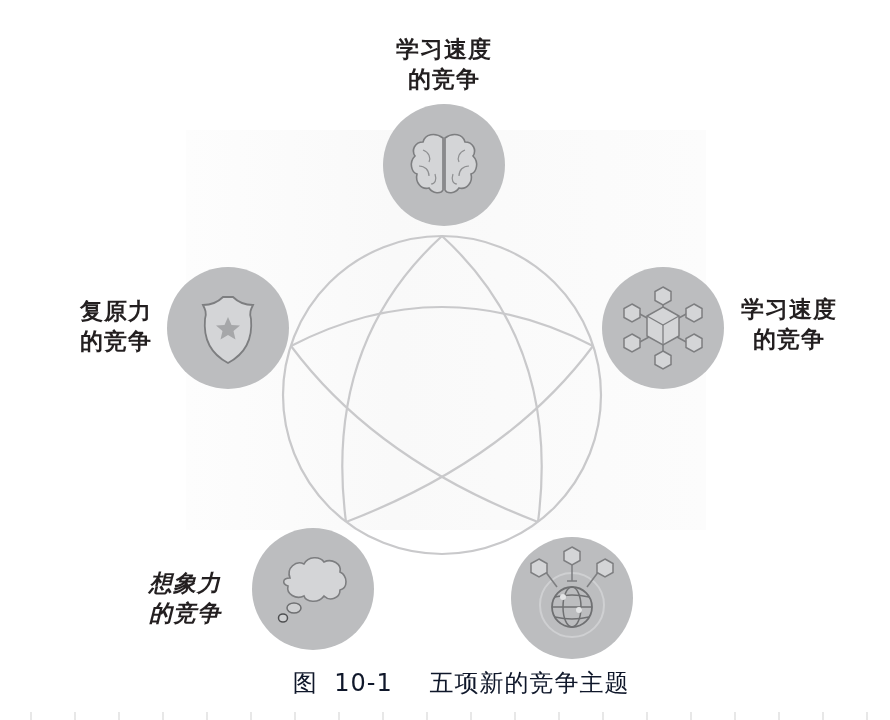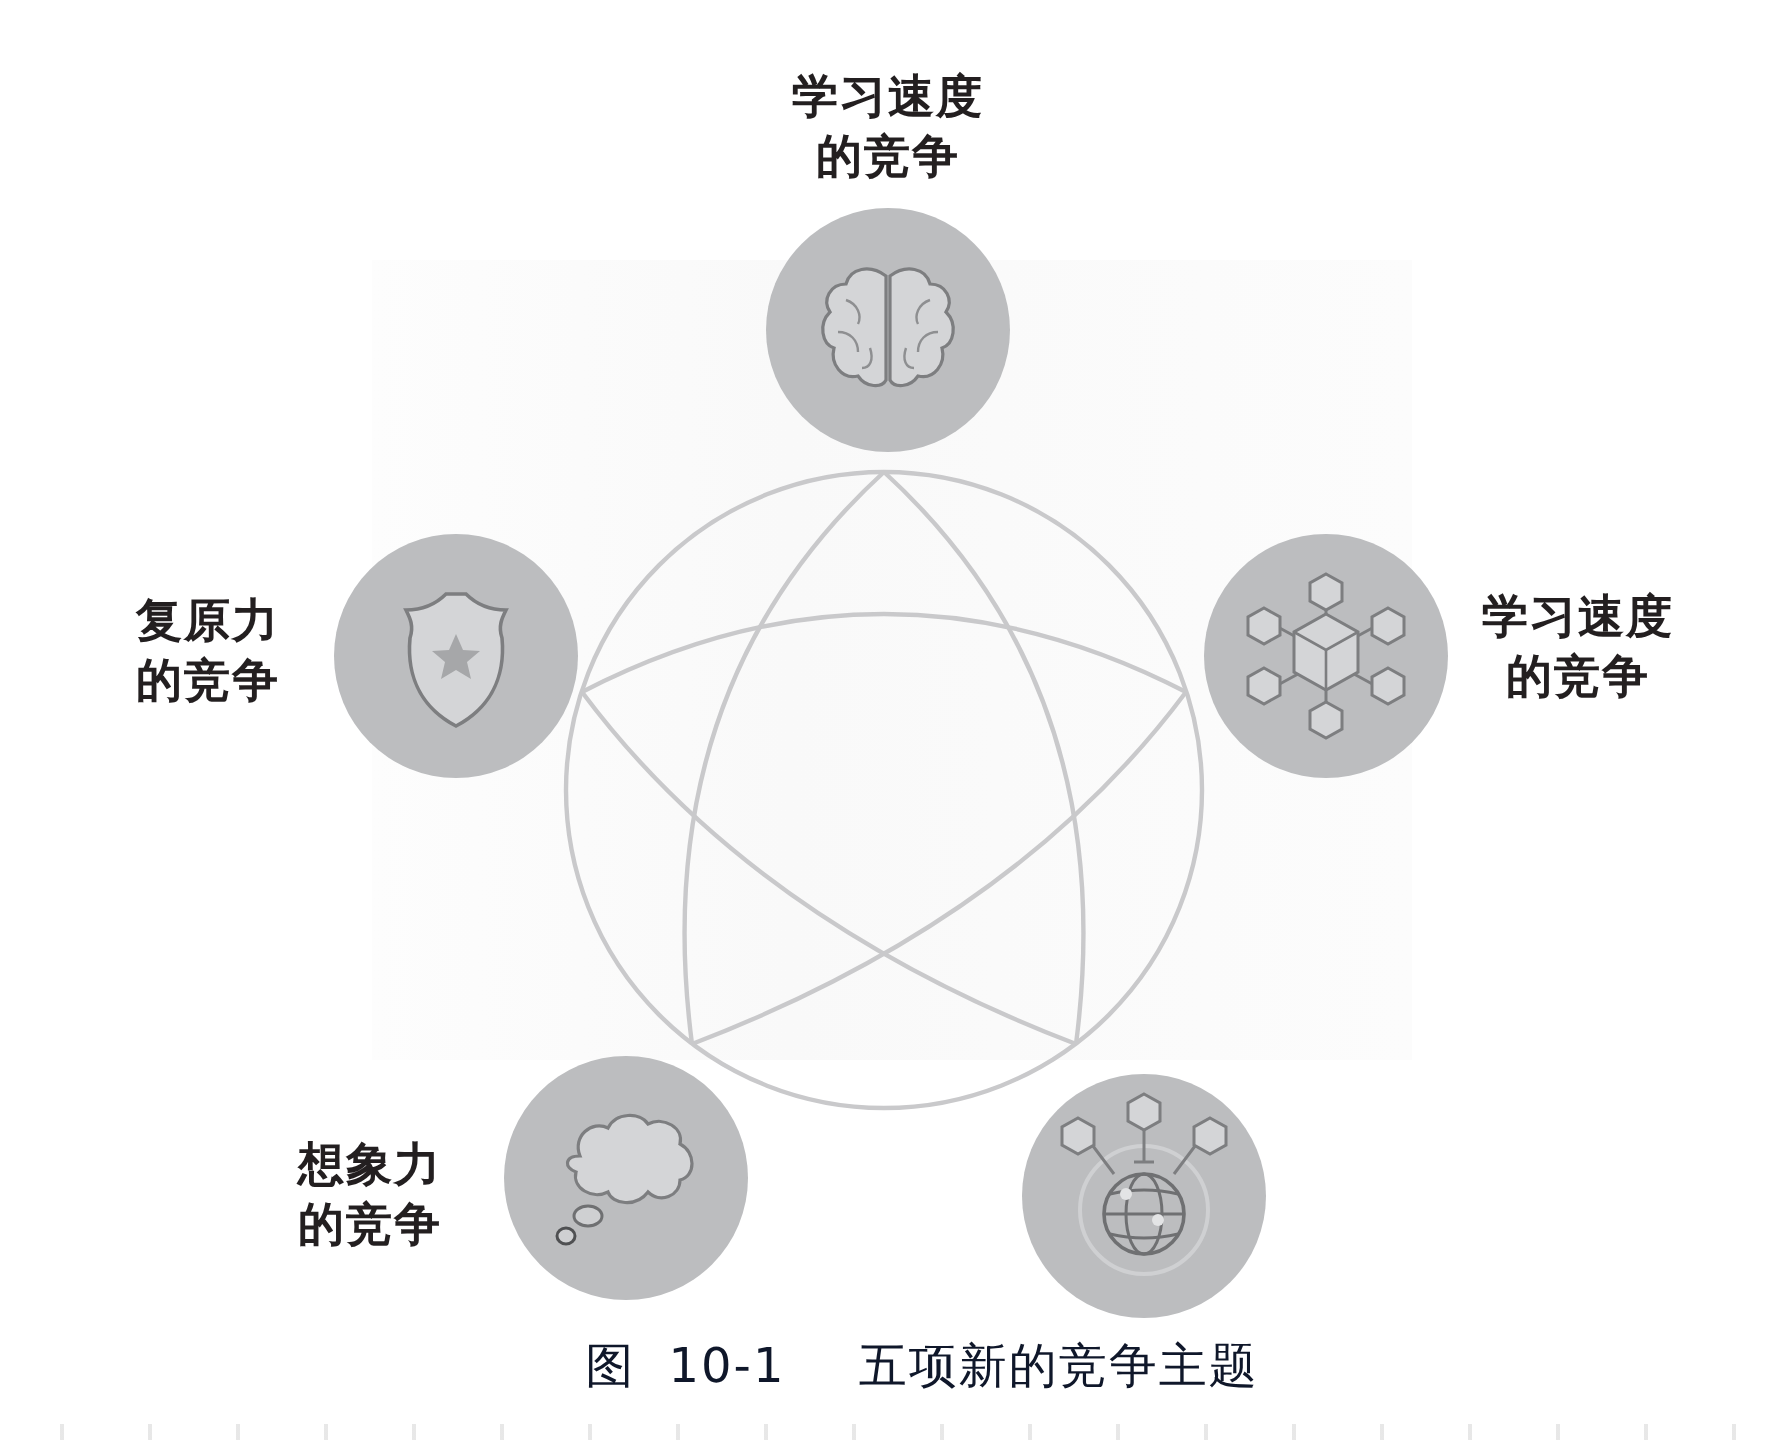--- a/index.html
+++ b/index.html
@@ -168,32 +168,32 @@
     </svg>
   </div>
 
   <div class="node" style="left:236px; top:528px;">
     <svg viewBox="0 0 122 122">
       <path d="M38 50 C34 40 44 32 52 36 C56 28 68 28 72 34 C80 30 90 36 88 44 C96 48 96 60 88 62 C88 70 78 74 72 68 C66 76 54 74 52 68 C44 72 34 66 36 58 C30 56 30 50 38 50 Z" fill="#d4d5d7" stroke="#7d7e80" stroke-width="1.6"></path>
       <ellipse cx="42" cy="80" rx="7" ry="5" fill="#cfd0d2" stroke="#6f7072" stroke-width="1.5"></ellipse>
       <ellipse cx="31" cy="90" rx="4.5" ry="4" fill="#cfd0d2" stroke="#4f5052" stroke-width="1.5"></ellipse>
     </svg>
   </div>
-  <div class="label" style="left:133px; top:568px;">
+  <div class="label" style="left:133px; top:568px;font-style:italic;">
     <span class="line">想象力</span>
     <span class="line">的竞争</span>
   </div>
 
   <div class="node" style="left:151px; top:267px;">
     <svg viewBox="0 0 122 122">
       <path d="M36 38 C46 38 52 34 56 30 L66 30 C70 34 76 38 86 38 C84 42 82 46 84 52 C86 74 76 88 61 96 C46 88 36 74 38 52 C40 46 38 42 36 38 Z" fill="#d4d5d7" stroke="#7d7e80" stroke-width="1.8"></path>
       <polygon points="61,50 64.5,58 73,58.5 66.5,64 68.5,72.5 61,68 53.5,72.5 55.5,64 49,58.5 57.5,58" fill="#a6a7a9"></polygon>
     </svg>
   </div>
-  <div class="label" style="left:52px; top:296px;">
+  <div class="label" style="left:64px; top:296px;">
     <span class="line">复原力</span>
     <span class="line">的竞争</span>
   </div>
 
   <div class="caption">
     <span>图</span>
     <span class="num">10-1</span>
     <span>五项新的竞争主题</span>
   </div>
 

